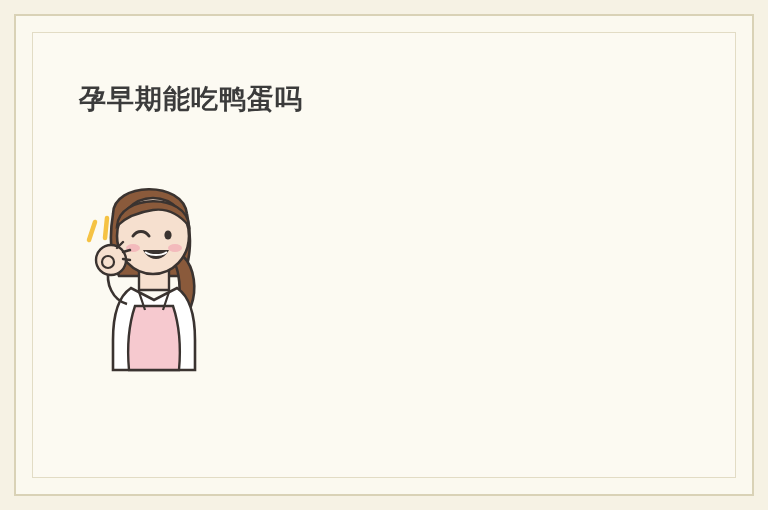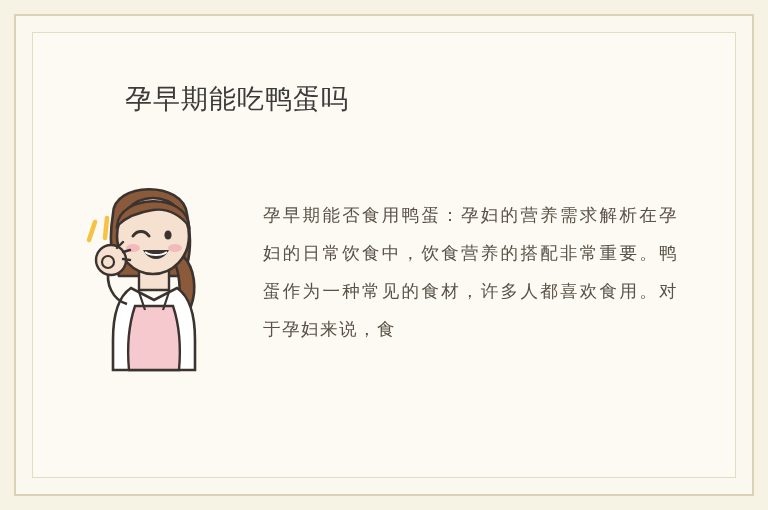--- a/index.html
+++ b/index.html
@@ -38,25 +38,24 @@
     bottom: 16px;
     border: 1px solid #e2dcc5;
     background: #fcfaf2;
     box-sizing: border-box;
   }
   .title {
     position: absolute;
     left: 46px;
     top: 48px;
     font-size: 27px;
-    font-weight: normal;
+    font-weight: bold;
     color: #3b3b3b;
     letter-spacing: 1px;
     white-space: nowrap;
-    margin-left: 46px;
   }
   .content {
     position: absolute;
     left: 40px;
     top: 115px;
     right: 30px;
     bottom: 30px;
   }
   .illustration {
     position: absolute;
@@ -122,18 +121,17 @@
             <path d="M60 86 C66 98 80 98 86 86 Z" fill="#3a3330"></path>
             <path d="M62 88 C68 92 78 92 84 88" stroke="#ffffff" stroke-width="2" fill="none"></path>
 
             <path d="M44 140 C30 136 22 120 26 104" stroke="#3a3330" stroke-width="2.6" fill="none"></path>
             <circle cx="28" cy="96" r="15" fill="#f6e0cf" stroke="#3a3330" stroke-width="2.4"></circle>
             <circle cx="25" cy="98" r="6" fill="none" stroke="#3a3330" stroke-width="2.2"></circle>
             <path d="M34 84 L40 78 M40 88 L47 86 M40 95 L47 96" stroke="#3a3330" stroke-width="2.4" stroke-linecap="round" fill="none"></path>
           </svg>
         </div>
 
-        <div class="article-text">孕早期能否食用鸭蛋：孕妇的营养需求解析在孕妇的日常饮食中，饮食营养的搭配非常重要。鸭蛋作为一种常见的食材，许多人都喜欢食用。对于孕妇来说，食</div>
 
       </div>
     </div>
   </div>
 </div>
 
 </body></html>

